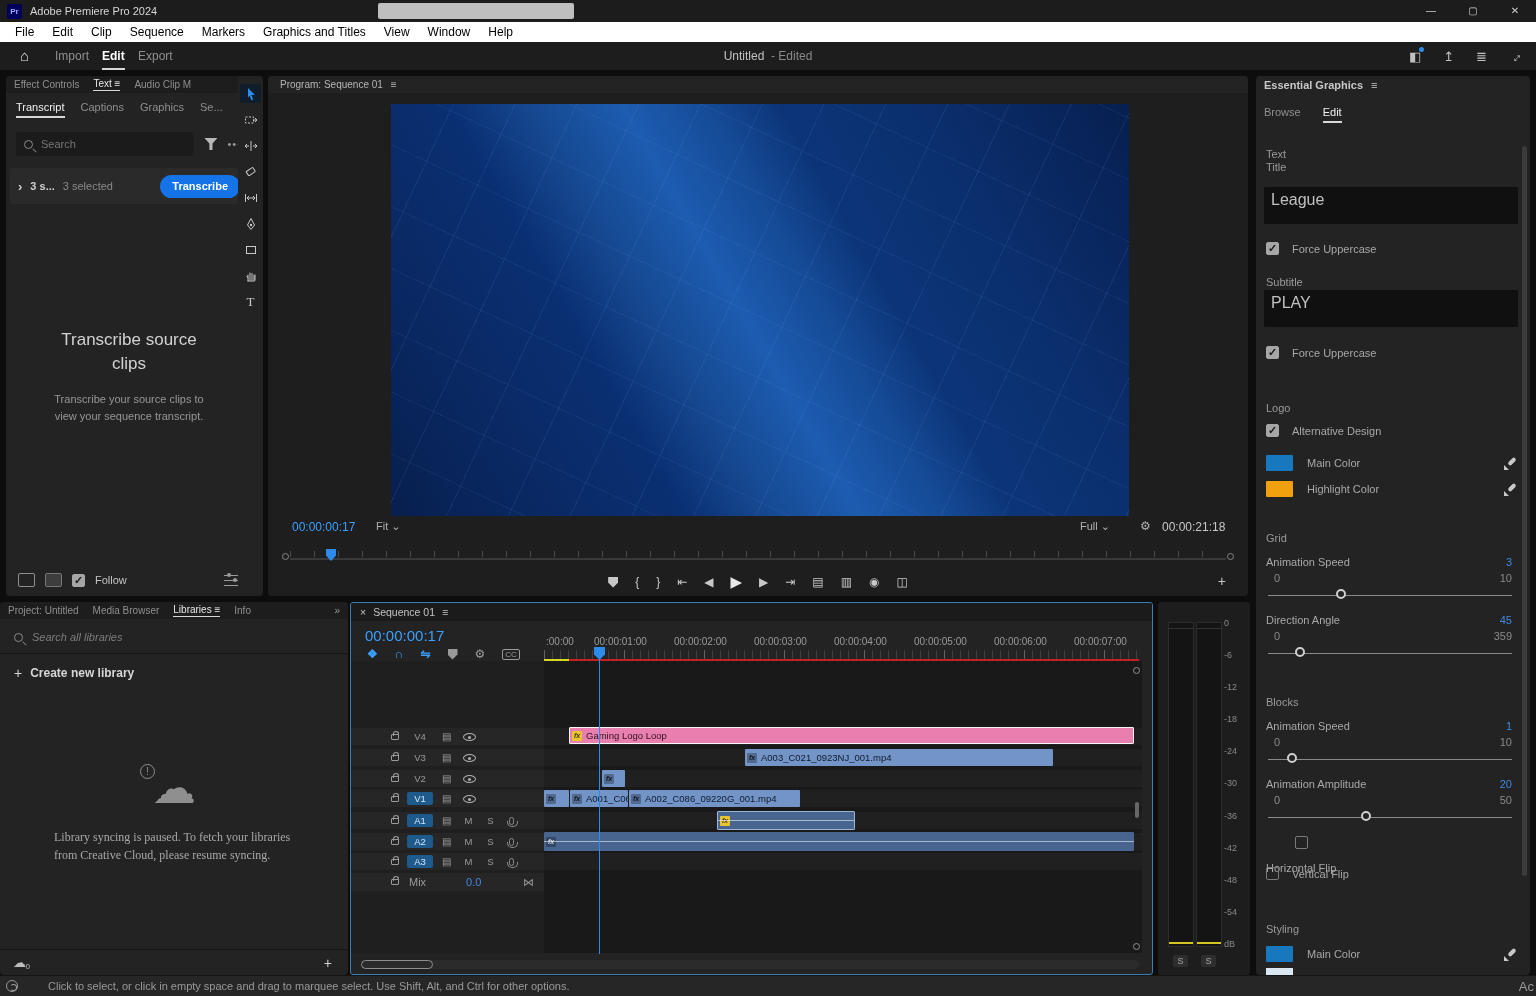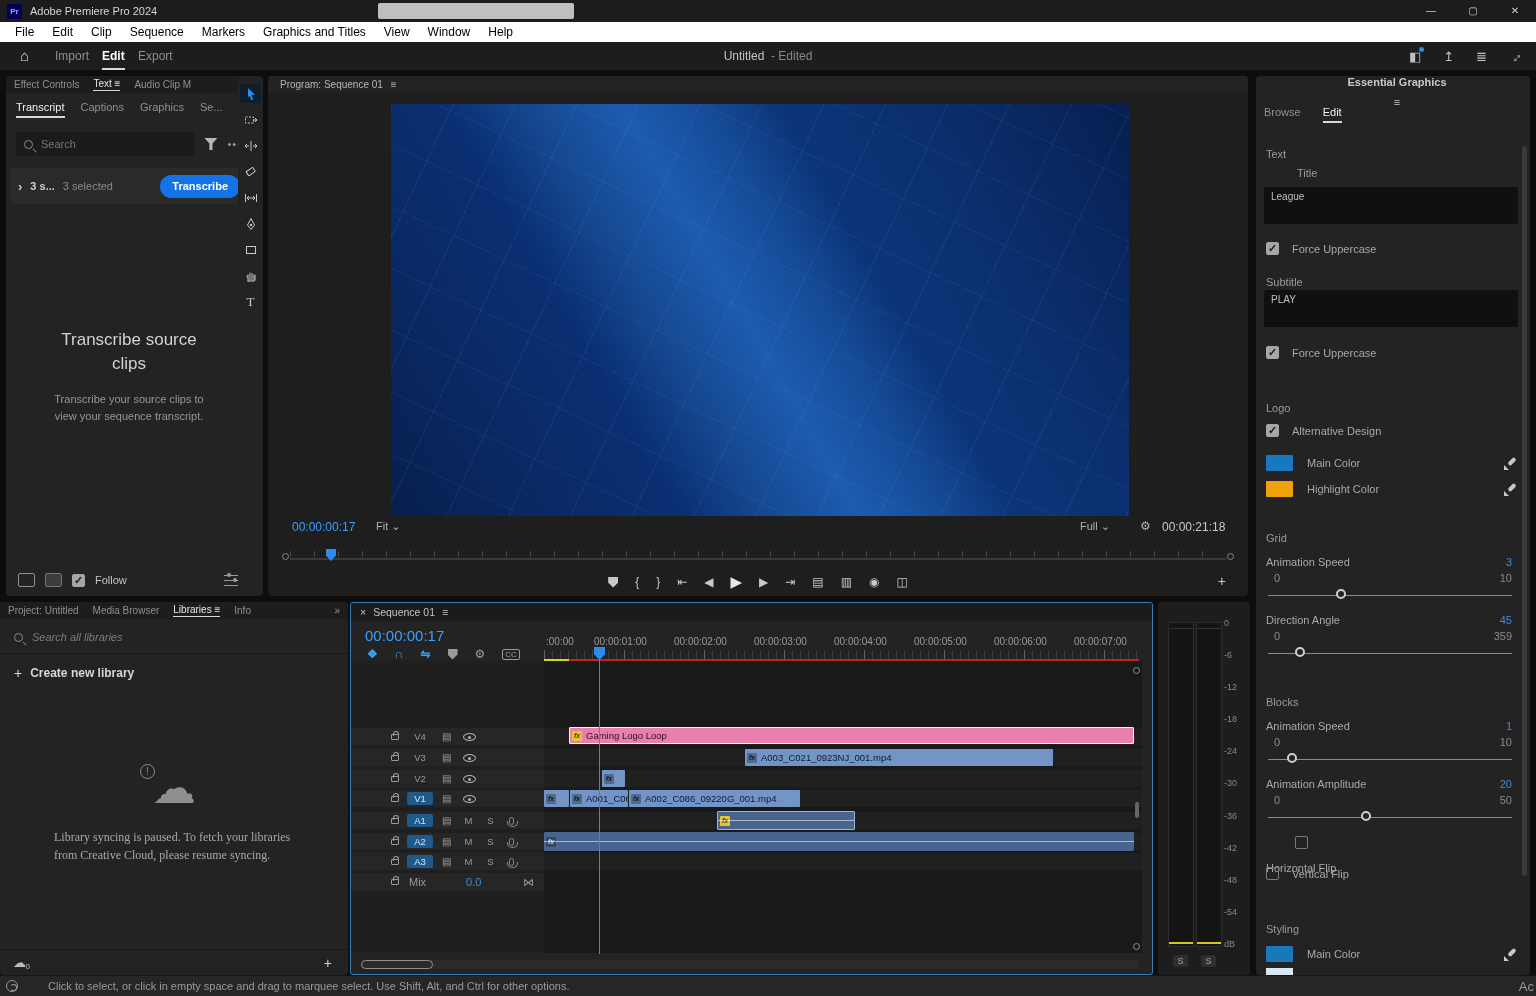--- a/index.html
+++ b/index.html
@@ -178,27 +178,27 @@
   #meters { left:1158px; top:602px; width:92px; height:373px; background:#1d1d1d; border-radius:3px; }
   .mcol { position:absolute; top:20px; bottom:28px; width:26px; background:#141414; border:1px solid #2c2c2c; }
   .mcol .peak { position:absolute; left:0; right:0; top:0; height:6px; border-bottom:1px solid #333; }
   .mcol .yline { position:absolute; left:0; right:0; bottom:2px; height:2px; background:#d6c51f; }
   #mscale { position:absolute; left:66px; top:16px; bottom:26px; display:flex; flex-direction:column; justify-content:space-between; font-size:9px; color:#8a8a8a; }
   .sbtn { position:absolute; bottom:8px; width:15px; height:12px; background:#2e2e2e; border-radius:2px; color:#a8a8a8;
     font-size:9px; text-align:center; line-height:12px; }
 
   
   #eg { left:1256px; top:76px; width:274px; height:899px; }
-  #eg .hdr { height:18px; display:flex; align-items:center; gap:8px; padding-left:8px; color:#c8c8c8; font-weight:bold; font-size:11px;flex-direction:column; }
+  #eg .hdr { height:18px; display:flex; align-items:center; gap:8px; padding-left:8px; color:#c8c8c8; font-weight:bold; font-size:11px; }
   #eg-tabs { position:absolute; left:8px; top:30px; display:flex; gap:22px; font-size:11px; color:#8f8f8f; }
   #eg-tabs .on { color:#f0f0f0; border-bottom:2px solid #d8d8d8; padding-bottom:3px; }
   #eg-scroll { position:absolute; right:3px; top:70px; height:730px; width:5px; background:#3b3b3b; border-radius:3px; }
   .eg-h { position:absolute; left:10px; color:#9a9a9a; }
   .eg-label { position:absolute; left:10px; color:#9a9a9a; }
-  .eg-field { position:absolute; left:8px; width:254px; height:37px; background:#101010; color:#c0c0c0; padding:4px 7px; font-size:10px; border-radius:1px; }
+  .eg-field { position:absolute; left:8px; width:254px; height:37px; background:#101010; color:#c0c0c0; padding:4px 7px; font-size:16px; border-radius:1px; }
   .eg-check { position:absolute; left:10px; display:flex; gap:13px; align-items:center; color:#a8a8a8; }
   .eg-color { position:absolute; left:10px; right:14px; height:16px; display:flex; align-items:center; gap:14px; color:#a8a8a8; }
   .swatch { width:27px; height:16px; border-radius:1px; flex:none; }
   .eg-color .dropper { margin-left:auto; }
   .eg-prop { position:absolute; left:10px; right:18px; display:flex; justify-content:space-between; color:#a8a8a8; }
   .eg-prop .val { color:#3f8ae0; }
   .eg-minmax { position:absolute; left:18px; right:18px; display:flex; justify-content:space-between; color:#8a8a8a; }
   .eg-slider { position:absolute; left:12px; right:18px; height:14px; }
   .eg-slider .track { position:absolute; left:0; right:0; top:6px; height:1px; background:#8a8a8a; }
   .eg-slider .knob { position:absolute; top:0; width:10px; height:10px; border:2px solid #cfcfcf; border-radius:50%; background:#232323; transform:translateX(-50%); }
@@ -570,21 +570,21 @@
     <span>Essential Graphics</span>
     <span style="font-weight:normal;">≡</span>
   </div>
   <div id="eg-tabs">
     <span>Browse</span>
     <span class="on">Edit</span>
   </div>
   <div id="eg-scroll"></div>
 
   <span class="eg-h" style="top:72px;">Text</span>
-  <span class="eg-label" style="top:91px;margin-left:31px;">Title</span>
+  <span class="eg-label" style="top:85px;">Title</span>
   <div class="eg-field" style="top:111px;">League</div>
   <div class="eg-check" style="top:166px;">
     <span class="cb on"></span>
     <span>Force Uppercase</span>
   </div>
   <span class="eg-label" style="top:200px;">Subtitle</span>
   <div class="eg-field" style="top:214px;">PLAY</div>
   <div class="eg-check" style="top:270px;">
     <span class="cb on"></span>
     <span>Force Uppercase</span>

